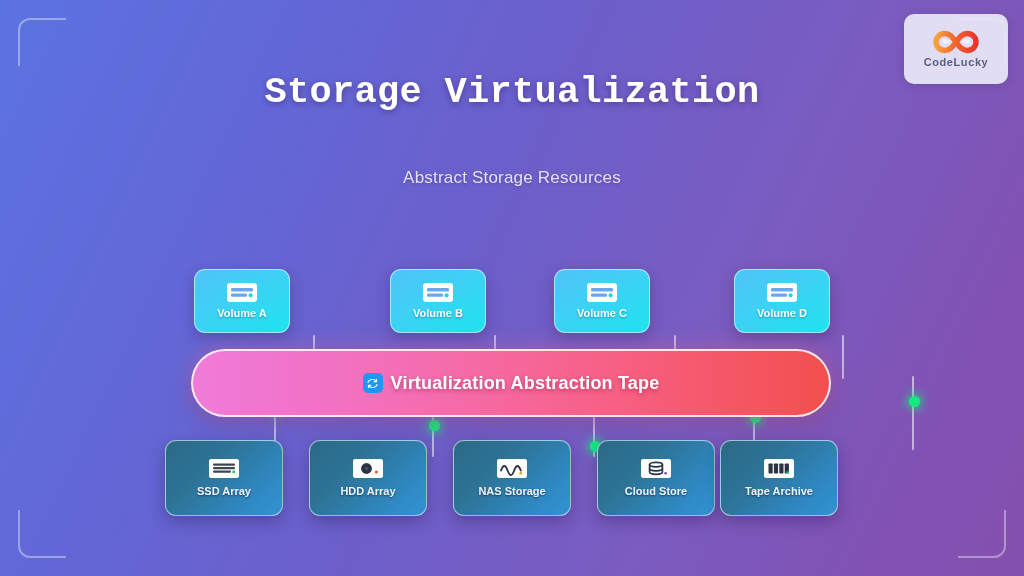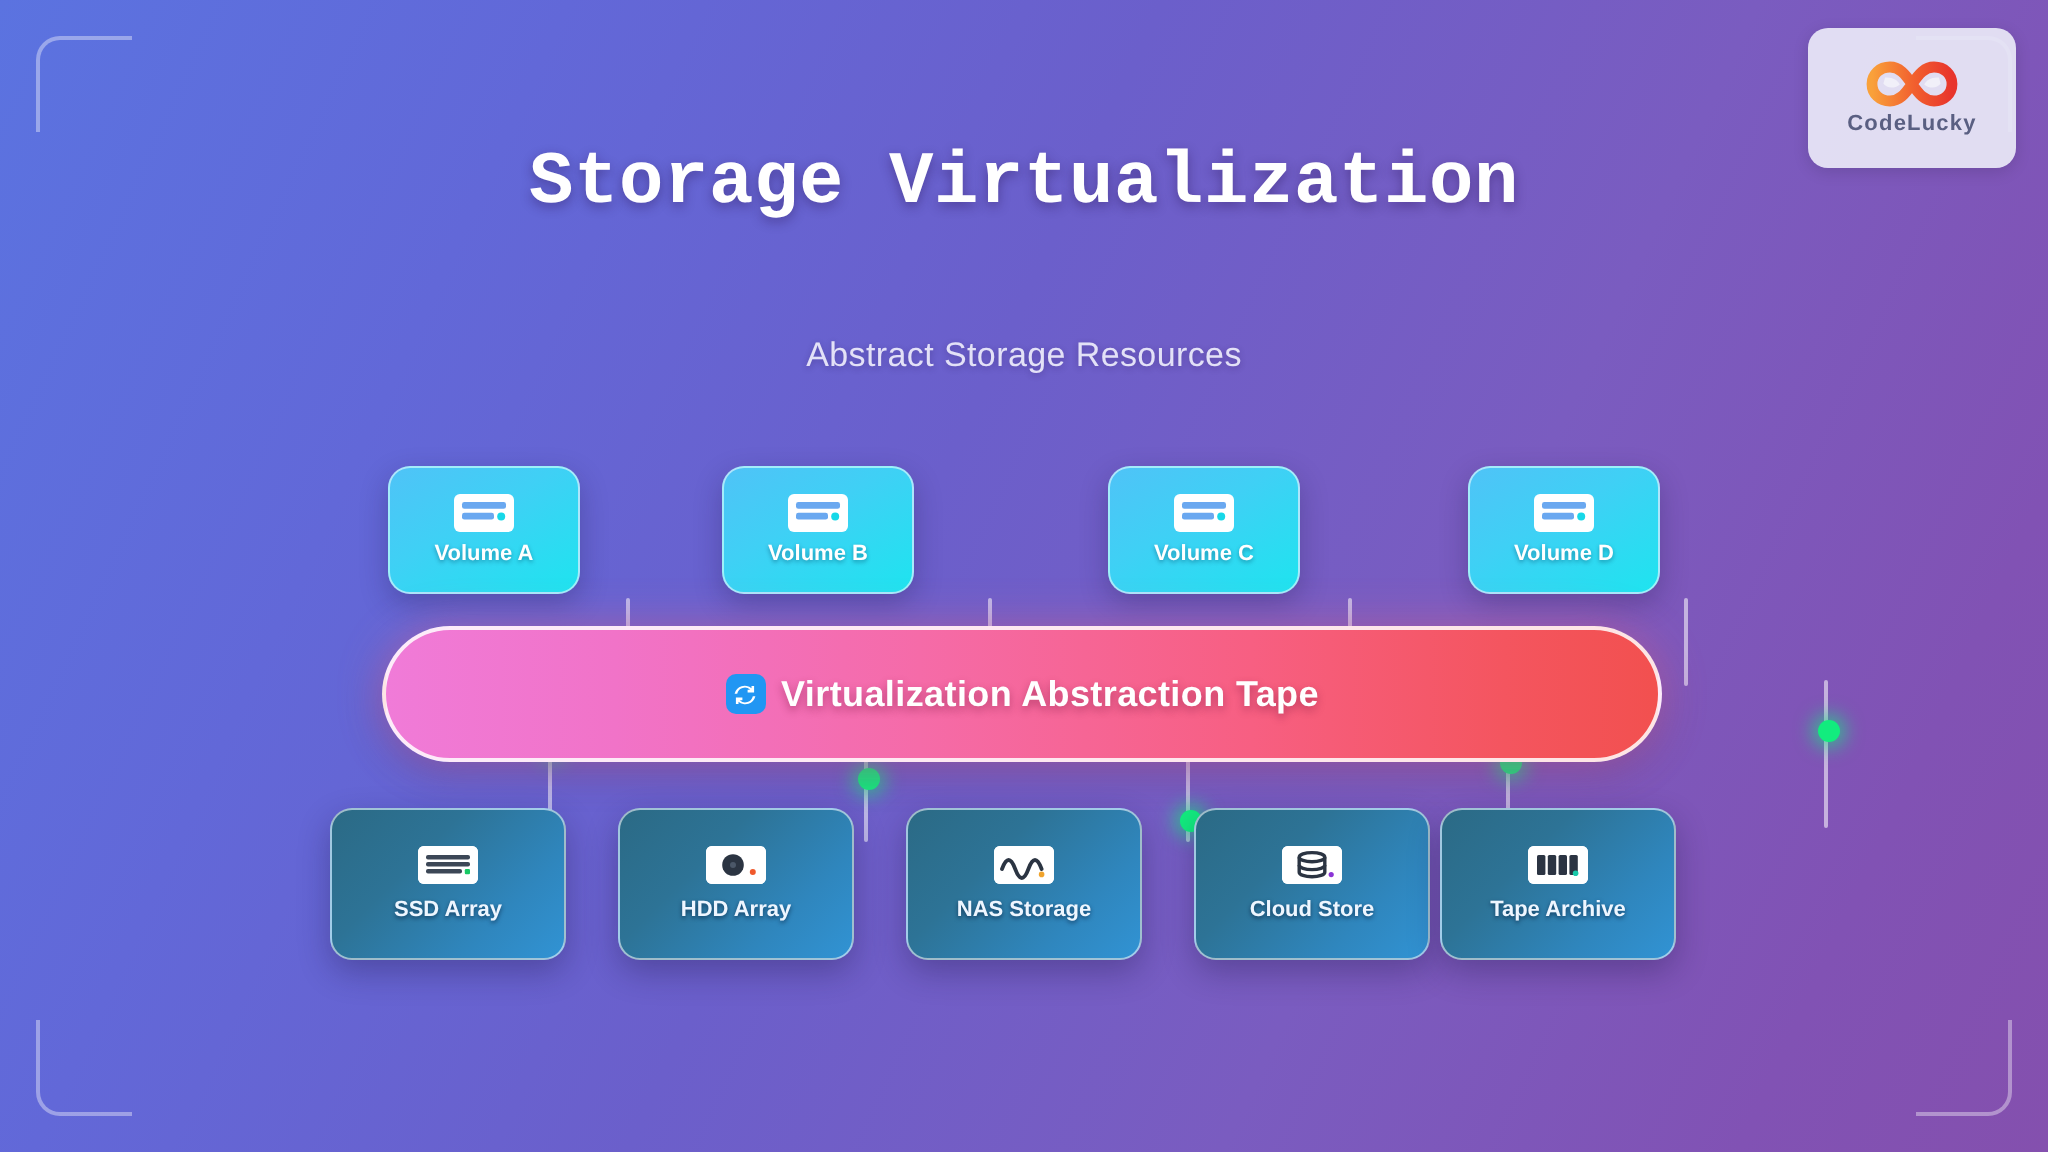--- a/index.html
+++ b/index.html
@@ -40,21 +40,21 @@
   }
   .subtitle {
     position:absolute; top:139px; left:0; width:100%;
     text-align:center; color:#e3e1f7;
     font-size:17px; letter-spacing:.2px;
     text-shadow:0 1px 3px rgba(40,20,80,.30);
     margin-top:29px;
   }
 
   
-  .stage { position:absolute; inset:0; }
+  .stage { position:absolute; inset:0;margin-top:36px; }
 
   
   .vline {
     position:absolute; width:2px;
     background:rgba(255,255,255,.55); border-radius:2px;
   }
   .dot {
     position:absolute; width:11px; height:11px; border-radius:50%;
     background:#12ec7e; margin-left:-4.5px; margin-top:-5.5px;
     box-shadow:0 0 9px 3px rgba(18,236,126,.62);
@@ -152,21 +152,21 @@
     <span class="ico-sq">
       <svg viewBox="0 0 24 13" width="24" height="13">
           <rect x="1" y="1" width="22" height="3.4" rx="1.2" fill="#6aa8f0"></rect>
           <rect x="1" y="6.4" width="16" height="3.4" rx="1.2" fill="#6aa8f0"></rect>
           <circle cx="20.6" cy="8.2" r="2" fill="#16d8e8"></circle>
         </svg>
     </span>
     <span class="vol-label">Volume A</span>
   </div>
 
-  <div class="vol" style="left:361px;top:233px">
+  <div class="vol" style="left:390px;top:233px">
     <span class="ico-sq">
       <svg viewBox="0 0 24 13" width="24" height="13">
           <rect x="1" y="1" width="22" height="3.4" rx="1.2" fill="#6aa8f0"></rect>
           <rect x="1" y="6.4" width="16" height="3.4" rx="1.2" fill="#6aa8f0"></rect>
           <circle cx="20.6" cy="8.2" r="2" fill="#16d8e8"></circle>
         </svg>
     </span>
     <span class="vol-label">Volume B</span>
   </div>
 

